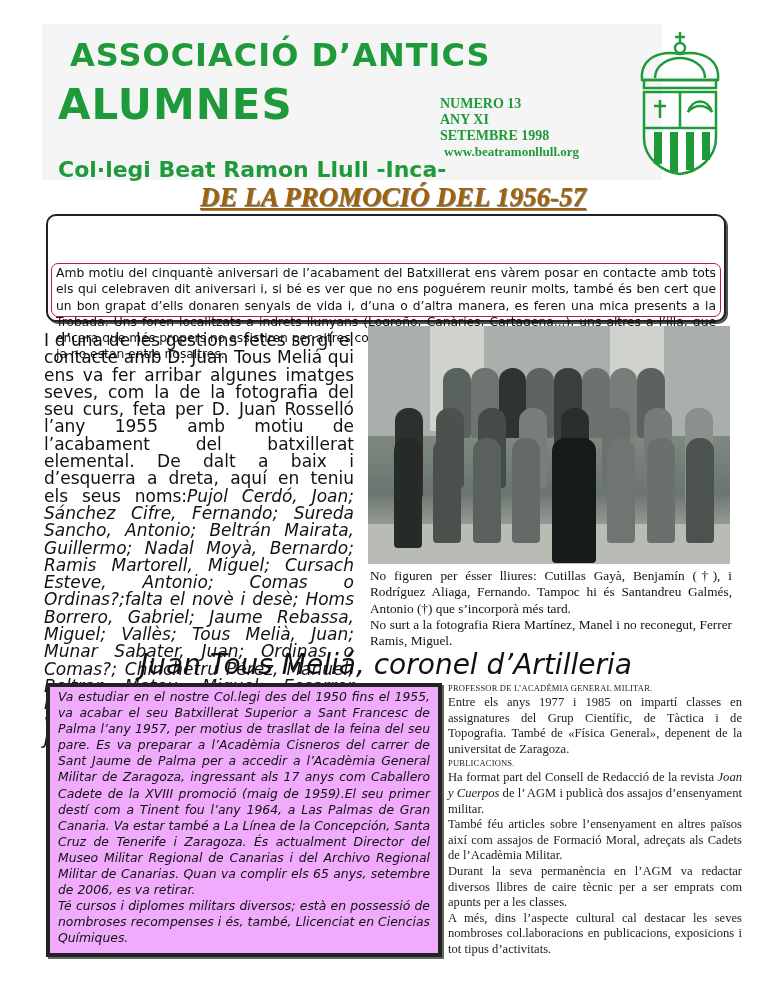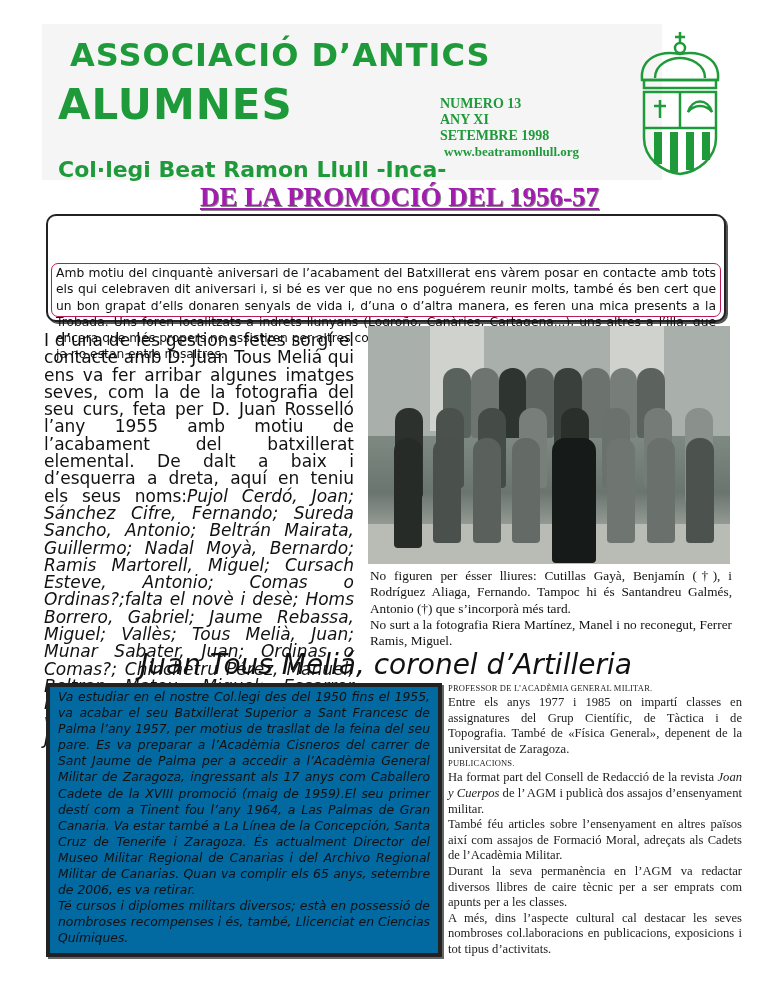--- a/index.html
+++ b/index.html
@@ -11,21 +11,21 @@
   .title-line { font-family:"DejaVu Sans", sans-serif; font-weight:bold; color:#1f9a3a; letter-spacing:1px; }
   .t1 { left:70px; top:32px; font-size:32px; line-height:46px; }
   .t2 { left:58px; top:82px; font-size:42px; line-height:46px; }
   .t3 { left:58px; top:156px; font-size:22px; line-height:28px; font-weight:bold; color:#1f9a3a; }
   .issue { left:440px; top:96px; font-family:"Liberation Serif", serif; font-weight:bold; color:#1f9a3a; font-size:14px; line-height:16px; }
   .issue div { white-space:nowrap; }
   .issue .url { font-size:13px; margin-left:4px; }
   .crest { left:630px; top:28px; width:100px; height:150px; }
 
   
-  .headline { left:200px; top:182px; font-family:"Liberation Serif", serif; font-weight:bold; font-size:27px; text-decoration:underline; color:#a21caf; white-space:nowrap; text-shadow:1px 1px 0 #888; }
+  .headline { left:200px; top:182px; font-family:"Liberation Serif", serif; font-style:italic; font-weight:bold; font-size:27px; text-decoration:underline; color:#a16207; white-space:nowrap; text-shadow:1px 1px 0 #888; }
 
   
   .intro-box { left:46px; top:214px; width:676px; height:104px; border:2px solid #222; border-radius:10px; box-shadow:2px 2px 0 #555; background:#fff; }
   .intro-inner { position:absolute; left:3px; top:3px; right:3px; bottom:3px; border:1px solid #be185d; border-radius:7px; padding:1px 4px; font-size:12.3px; line-height:16.3px; text-align:justify;margin-top:44px; }
 
   
   .left-col { left:44px; top:332px; width:310px; font-size:17px; line-height:17.3px; text-align:justify; }
   .left-col em { font-style:italic; }
 
   
@@ -35,21 +35,21 @@
   .photo .row { position:absolute; left:20px; right:10px; display:flex; justify-content:space-around; }
   .photo .kid { width:28px; border-radius:13px 13px 4px 4px; background:#333a36; }
   .photo .floor { position:absolute; left:0; bottom:0; width:100%; height:40px; background:#b9bbb5; }
 
   .caption { left:370px; top:568px; width:362px; font-family:"Liberation Serif", serif; font-size:13.3px; line-height:16.3px; text-align:justify; }
 
   
   .section-title { left:140px; top:648px; font-family:"DejaVu Sans", sans-serif; font-style:italic; font-size:28px; line-height:34px; white-space:nowrap; color:#111; }
 
   
-  .bio-box { left:46px; top:683px; width:388px; height:266px; border:4px solid #222; box-shadow:2px 2px 0 #666; background:#0369a1; }
+  .bio-box { left:46px; top:683px; width:388px; height:266px; border:4px solid #222; box-shadow:2px 2px 0 #666; background:#f0abfc; }
   .bio-inner { padding:2px 8px; font-style:italic; font-size:12.4px; line-height:16.1px; text-align:justify; }
 
   
   .right-col { left:448px; top:682px; width:294px; font-family:"Liberation Serif", serif; font-size:12.6px; line-height:15.6px; text-align:justify; color:#222; }
   .right-col .small-caps { font-size:8.5px; letter-spacing:0.2px; display:block; line-height:13px; }
   .right-col p { margin:0; }
 </style>
 </head>
 <body>
 

